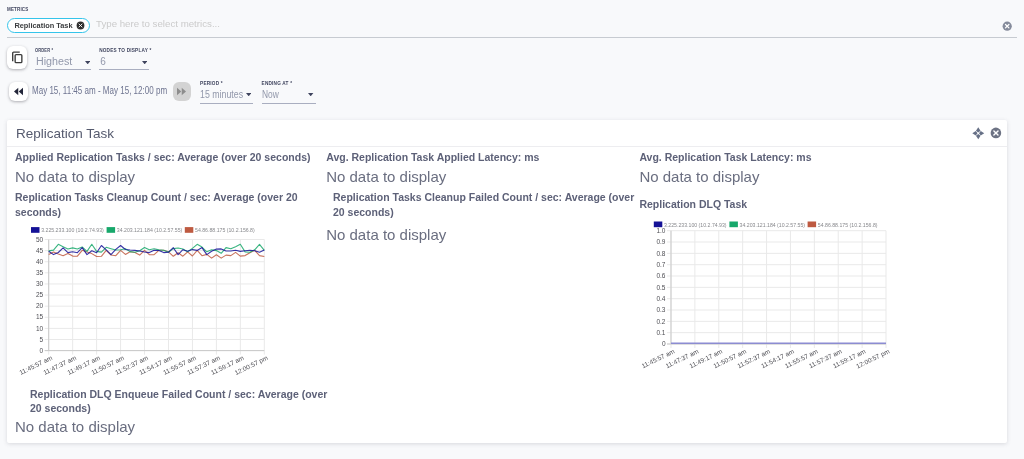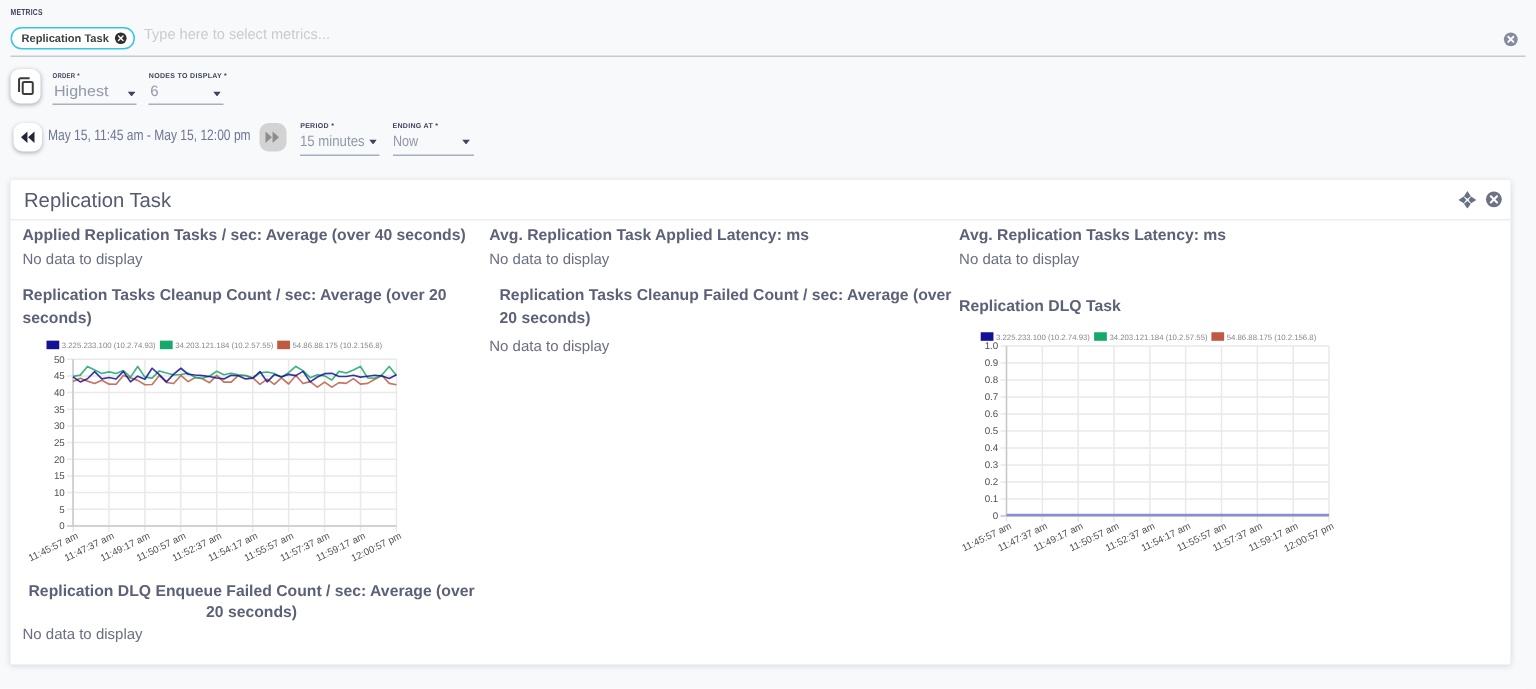--- a/index.html
+++ b/index.html
@@ -1,21 +1,21 @@
 <!DOCTYPE html>
 <html><head><meta charset="utf-8"><style>
 * { margin:0; padding:0; box-sizing:border-box; }
 html,body { width:1024px; height:459px; background:#f8f9fb; font-family:"Liberation Sans",sans-serif; overflow:hidden; }
 .abs { position:absolute; line-height:1; white-space:pre; }
 .lbl { font-size:4.7px; font-weight:bold; color:#3f445e; letter-spacing:.2px; }
 .val { font-size:10px; color:#9298ab; }
 .ul  { position:absolute; height:1px; background:#a9aec0; }
 .btn { position:absolute; background:#fff; border-radius:6px; box-shadow:0 1px 3px rgba(60,60,70,.4); display:flex; align-items:center; justify-content:center; }
 .hd  { font-size:10.5px; font-weight:bold; color:#5d6178; line-height:14.5px; }
-.nd  { font-size:10px; color:#6a6e80; }
+.nd  { font-size:15px; color:#6a6e80; }
 </style></head>
 <body>
 <div class="abs lbl" style="left:6.6px;top:7.0px;font-size:5.8px;transform:scaleX(0.78);transform-origin:0 0;">METRICS</div>
 <div class="abs" style="left:7px;top:17.5px;width:83px;height:15.6px;border:1.5px solid #35c4ea;border-radius:8.5px;background:#fff;"></div>
 <div class="abs " style="left:14.4px;top:21.6px;font-size:7.4px;font-weight:bold;color:#3b3d3f;">Replication Task</div>
 <svg style="position:absolute;left:76.1px;top:20.9px" width="9.0" height="9.0">
     <circle cx="4.5" cy="4.5" r="3.9" fill="#2f2f2f"></circle>
     <line x1="3.0" y1="3.0" x2="6.0" y2="6.0" stroke="#fff" stroke-width="0.9" stroke-linecap="round"></line>
     <line x1="6.0" y1="3.0" x2="3.0" y2="6.0" stroke="#fff" stroke-width="0.9" stroke-linecap="round"></line>
   </svg>
@@ -80,25 +80,25 @@
 <path d="M12 23.4 L16.4 16.8 L12 13.4 L7.6 16.8 Z"></path>
 <path d="M0.6 12 L7.2 16.4 L10.6 12 L7.2 7.6 Z"></path>
 <path d="M23.4 12 L16.8 16.4 L13.4 12 L16.8 7.6 Z"></path>
 </svg></div>
 <svg style="position:absolute;left:989.8px;top:127.2px" width="11.9" height="11.9">
     <circle cx="5.9" cy="5.9" r="5.3" fill="#6d7384"></circle>
     <line x1="3.9" y1="3.9" x2="8.0" y2="8.0" stroke="#fff" stroke-width="1.4" stroke-linecap="round"></line>
     <line x1="8.0" y1="3.9" x2="3.9" y2="8.0" stroke="#fff" stroke-width="1.4" stroke-linecap="round"></line>
   </svg>
 
-<div class="abs hd" style="left:15px;top:150.3px;">Applied Replication Tasks / sec: Average (over 40 seconds)</div>
+<div class="abs hd" style="left:15px;top:150.3px;">Applied Replication Tasks / sec: Average (over 20 seconds)</div>
 <div class="abs nd" style="left:15px;top:168.8px;">No data to display</div>
 <div class="abs hd" style="left:326.2px;top:150.3px;text-align:center;">Avg. Replication Task Applied Latency: ms</div>
 <div class="abs nd" style="left:326.2px;top:168.8px;">No data to display</div>
-<div class="abs hd" style="left:639.4px;top:150.3px;">Avg. Replication Tasks Latency: ms</div>
+<div class="abs hd" style="left:639.4px;top:150.3px;">Avg. Replication Task Latency: ms</div>
 <div class="abs nd" style="left:639.4px;top:168.8px;">No data to display</div>
 
 <div class="abs hd" style="left:15px;top:190.3px;">Replication Tasks Cleanup Count / sec: Average (over 20<br>seconds)</div>
 <div class="abs hd" style="left:333px;top:190.3px;">Replication Tasks Cleanup Failed Count / sec: Average (over<br>20 seconds)</div>
 <div class="abs nd" style="left:326.2px;top:226.6px;">No data to display</div>
 <div class="abs hd" style="left:639.4px;top:197.4px;">Replication DLQ Task</div>
 
 <svg style="position:absolute;left:8px;top:218px" width="320" height="170" font-family="Liberation Sans">
 <rect x="23.0" y="9.1" width="8.5" height="5.7" fill="#141196"></rect>
 <text x="33.2" y="14.3" font-size="5.2" fill="#87888c">3.225.233.100 (10.2.74.93)</text>
@@ -201,13 +201,13 @@
 <text transform="translate(90.8,138.5) rotate(-26)" font-size="6.5" fill="#4e4e54" text-anchor="end" dominant-baseline="hanging">11:49:17 am</text>
 <text transform="translate(114.7,138.5) rotate(-26)" font-size="6.5" fill="#4e4e54" text-anchor="end" dominant-baseline="hanging">11:50:57 am</text>
 <text transform="translate(138.6,138.5) rotate(-26)" font-size="6.5" fill="#4e4e54" text-anchor="end" dominant-baseline="hanging">11:52:37 am</text>
 <text transform="translate(162.4,138.5) rotate(-26)" font-size="6.5" fill="#4e4e54" text-anchor="end" dominant-baseline="hanging">11:54:17 am</text>
 <text transform="translate(186.3,138.5) rotate(-26)" font-size="6.5" fill="#4e4e54" text-anchor="end" dominant-baseline="hanging">11:55:57 am</text>
 <text transform="translate(210.2,138.5) rotate(-26)" font-size="6.5" fill="#4e4e54" text-anchor="end" dominant-baseline="hanging">11:57:37 am</text>
 <text transform="translate(234.1,138.5) rotate(-26)" font-size="6.5" fill="#4e4e54" text-anchor="end" dominant-baseline="hanging">11:59:17 am</text>
 <text transform="translate(258.0,138.5) rotate(-26)" font-size="6.5" fill="#4e4e54" text-anchor="end" dominant-baseline="hanging">12:00:57 pm</text>
 </svg>
 
-<div class="abs hd" style="left:19px;top:386.7px;text-align:center;">Replication DLQ Enqueue Failed Count / sec: Average (over<br>20 seconds)</div>
+<div class="abs hd" style="left:30px;top:386.7px;">Replication DLQ Enqueue Failed Count / sec: Average (over<br>20 seconds)</div>
 <div class="abs nd" style="left:15px;top:418.7px;">No data to display</div>
 </body></html>

